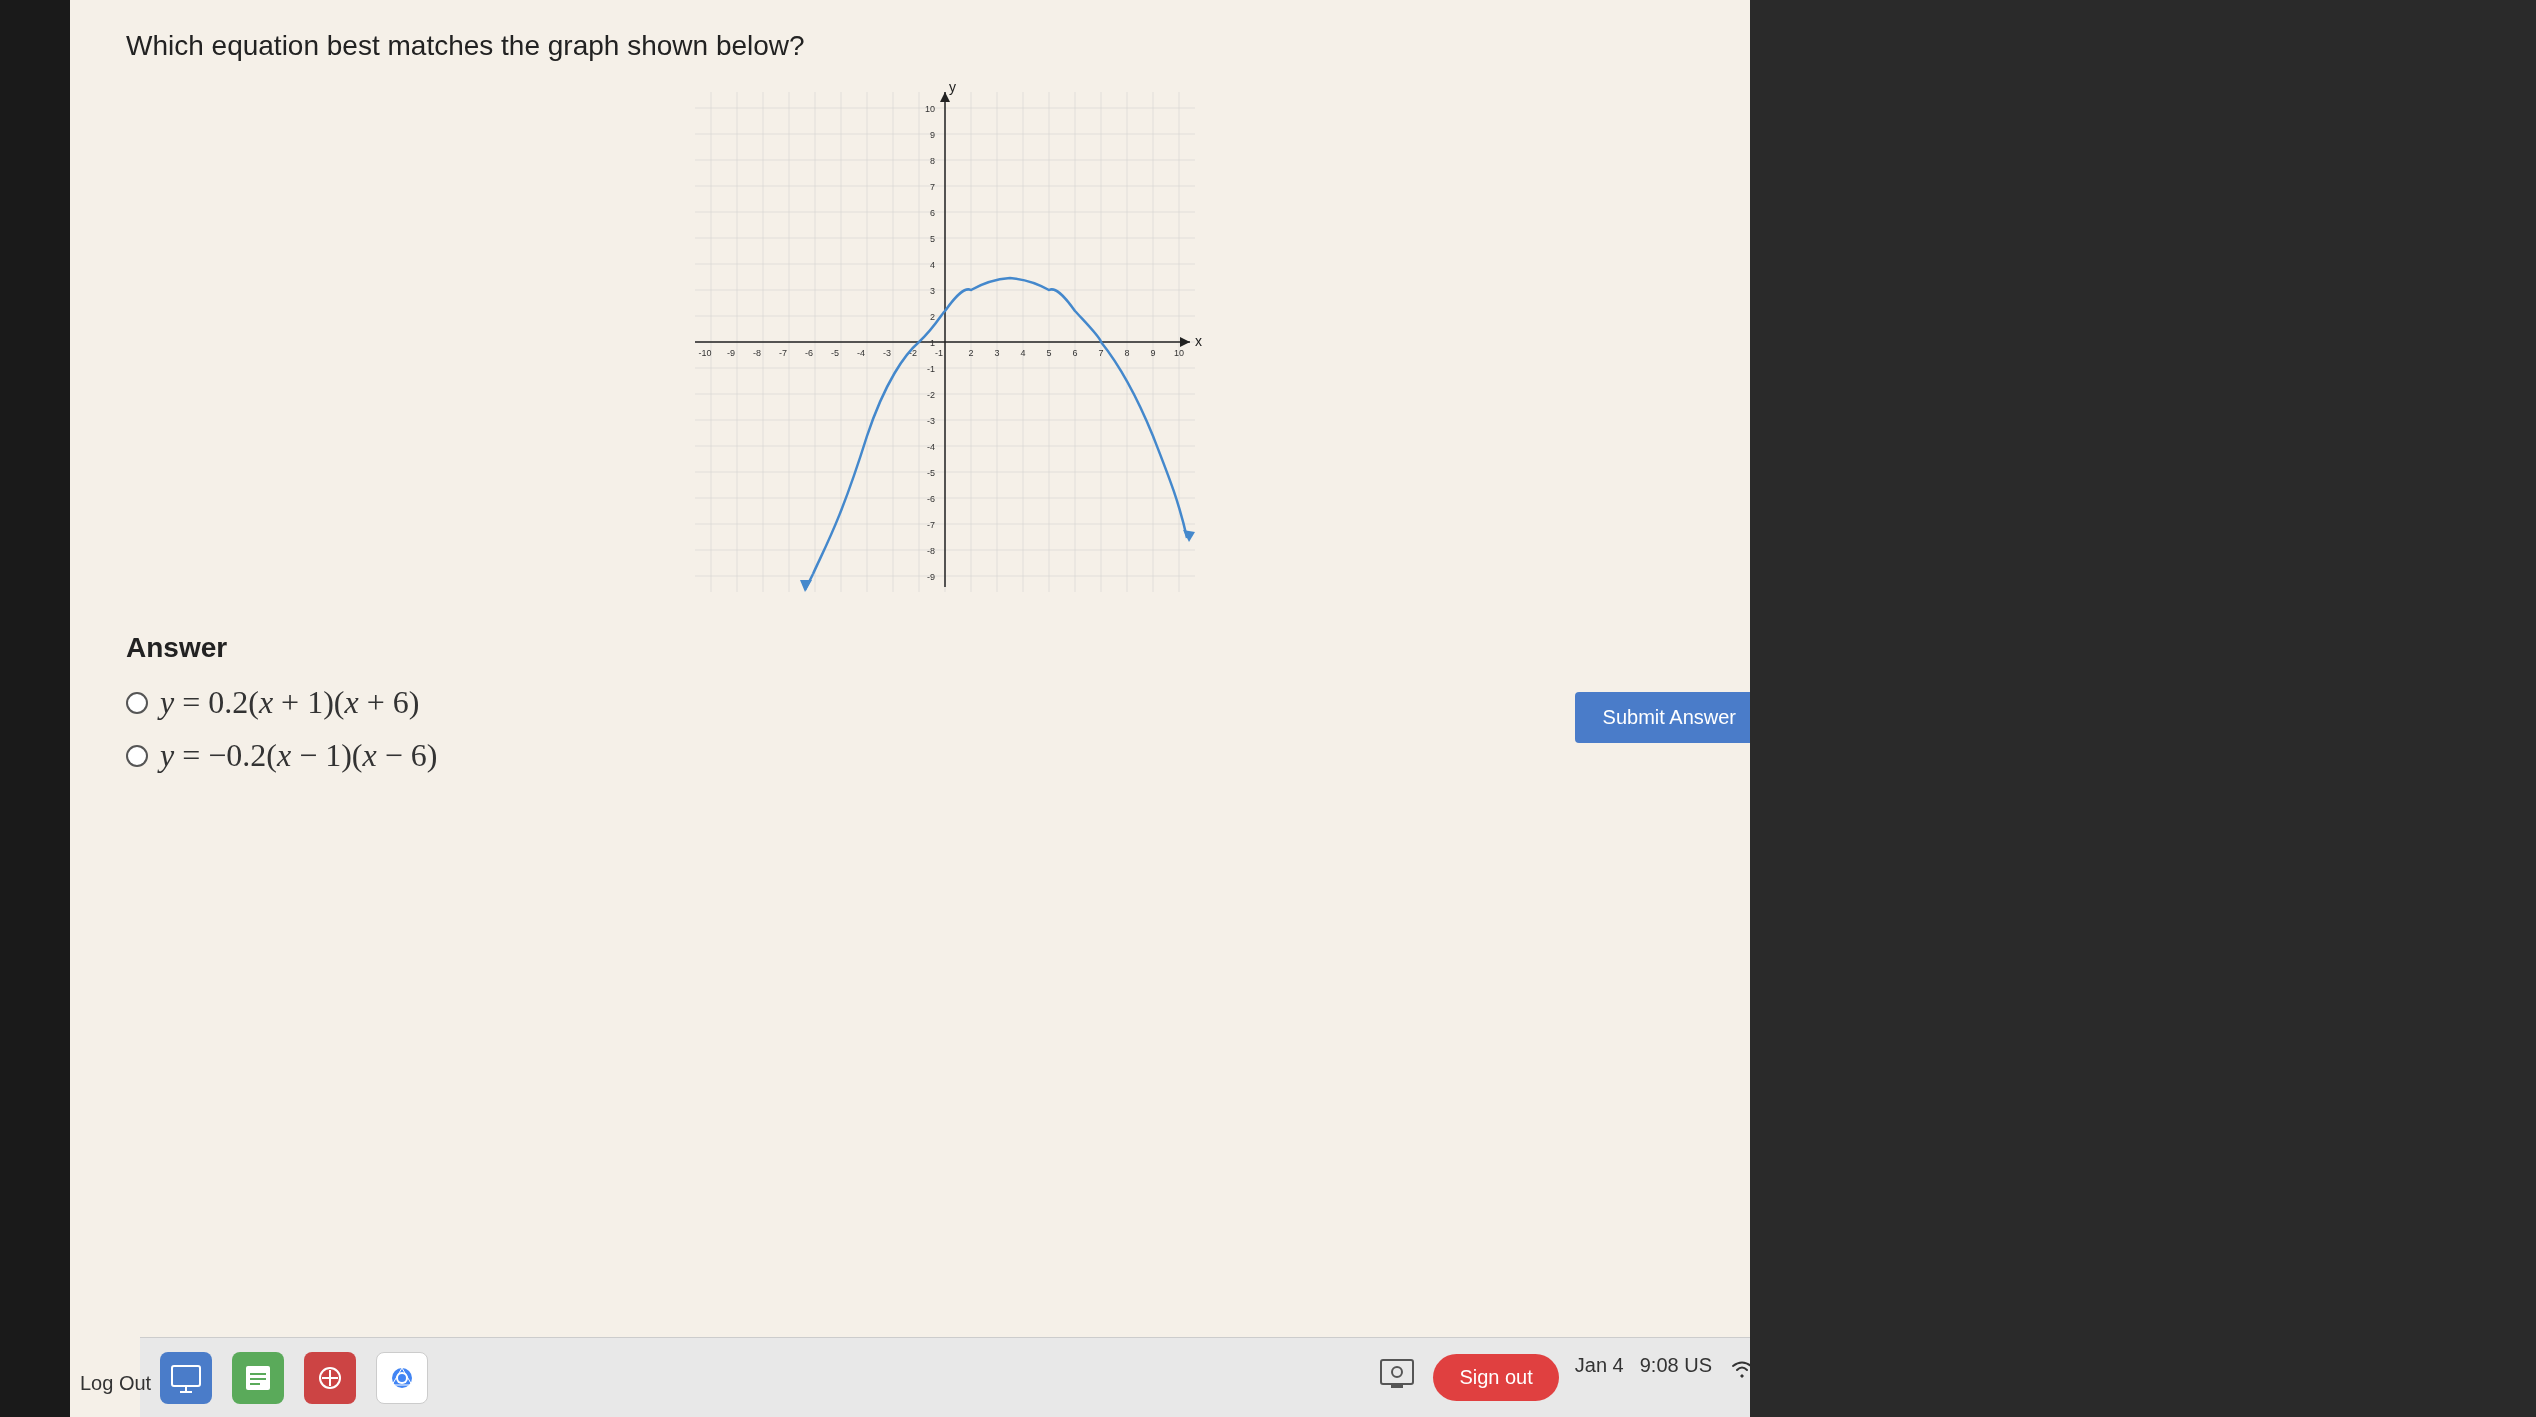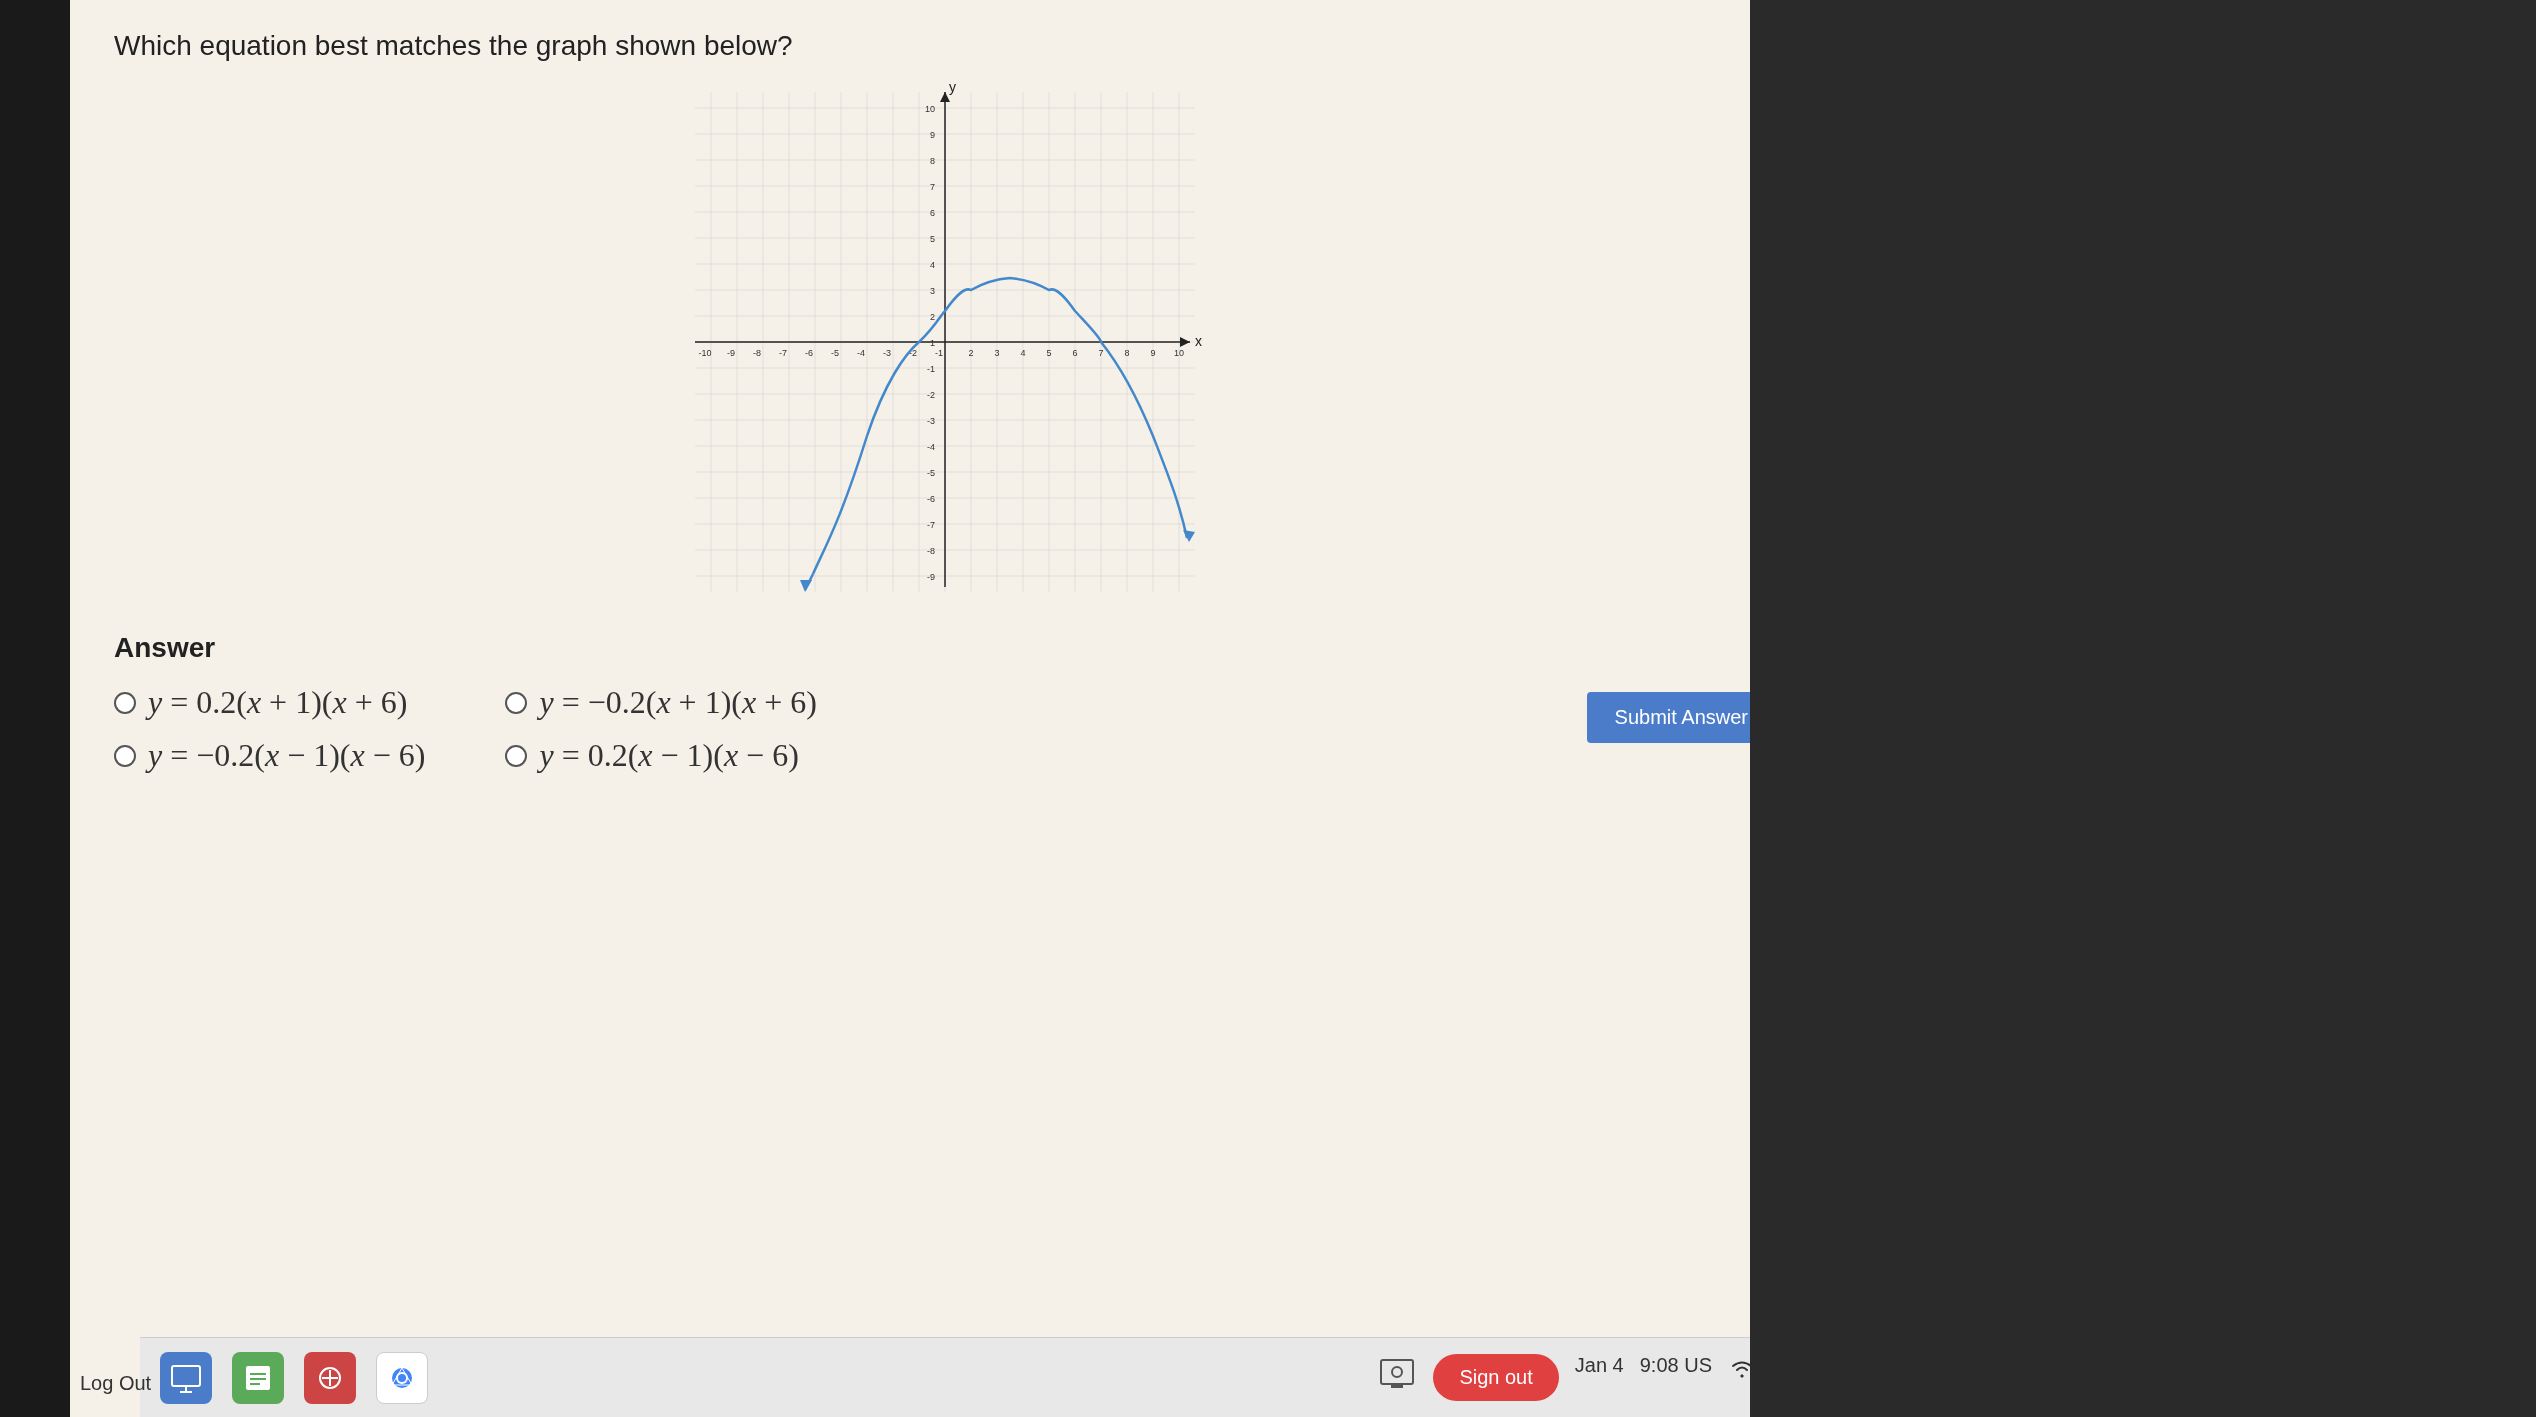--- a/index.html
+++ b/index.html
@@ -11,21 +11,21 @@
       overflow: hidden;
       position: relative;
     }
     .main-content {
       position: absolute;
       left: 70px;
       top: 0;
       width: 1750px;
       height: 1417px;
       background: #f5f0e8;
-      padding: 30px 44px;
+      padding: 30px 56px;
     }
     .question-text {
       font-size: 28px;
       font-weight: normal;
       color: #222;
       margin-bottom: 20px;
       font-family: Arial, sans-serif;
     }
     .graph-container {
       display: flex;
@@ -304,36 +304,20 @@
       </div>
 
       <div class="option-row">
         <div class="option-radio"></div>
         <span class="option-text">
           <i>y</i> = −0.2(<i>x</i> − 1)(<i>x</i> − 6)
         </span>
       </div>
     </div>
 
-    <div class="col-right">
-
-      <div class="option-row">
-        <div class="option-radio"></div>
-        <span class="option-text">
-          <i>y</i> = −0.2(<i>x</i> + 1)(<i>x</i> + 6)
-        </span>
-      </div>
-
-      <div class="option-row">
-        <div class="option-radio"></div>
-        <span class="option-text">
-          <i>y</i> = 0.2(<i>x</i> − 1)(<i>x</i> − 6)
-        </span>
-      </div>
-    </div>
 
     <div class="submit-area" style="margin-left: auto; margin-top: 8px;">
       <button class="submit-btn">Submit Answer</button>
     </div>
   </div>
 
   <div class="bottom-bar">
 
     <div class="taskbar-icon" style="background:#4a7cc9;">
       <svg width="32" height="32" viewBox="0 0 32 32">

